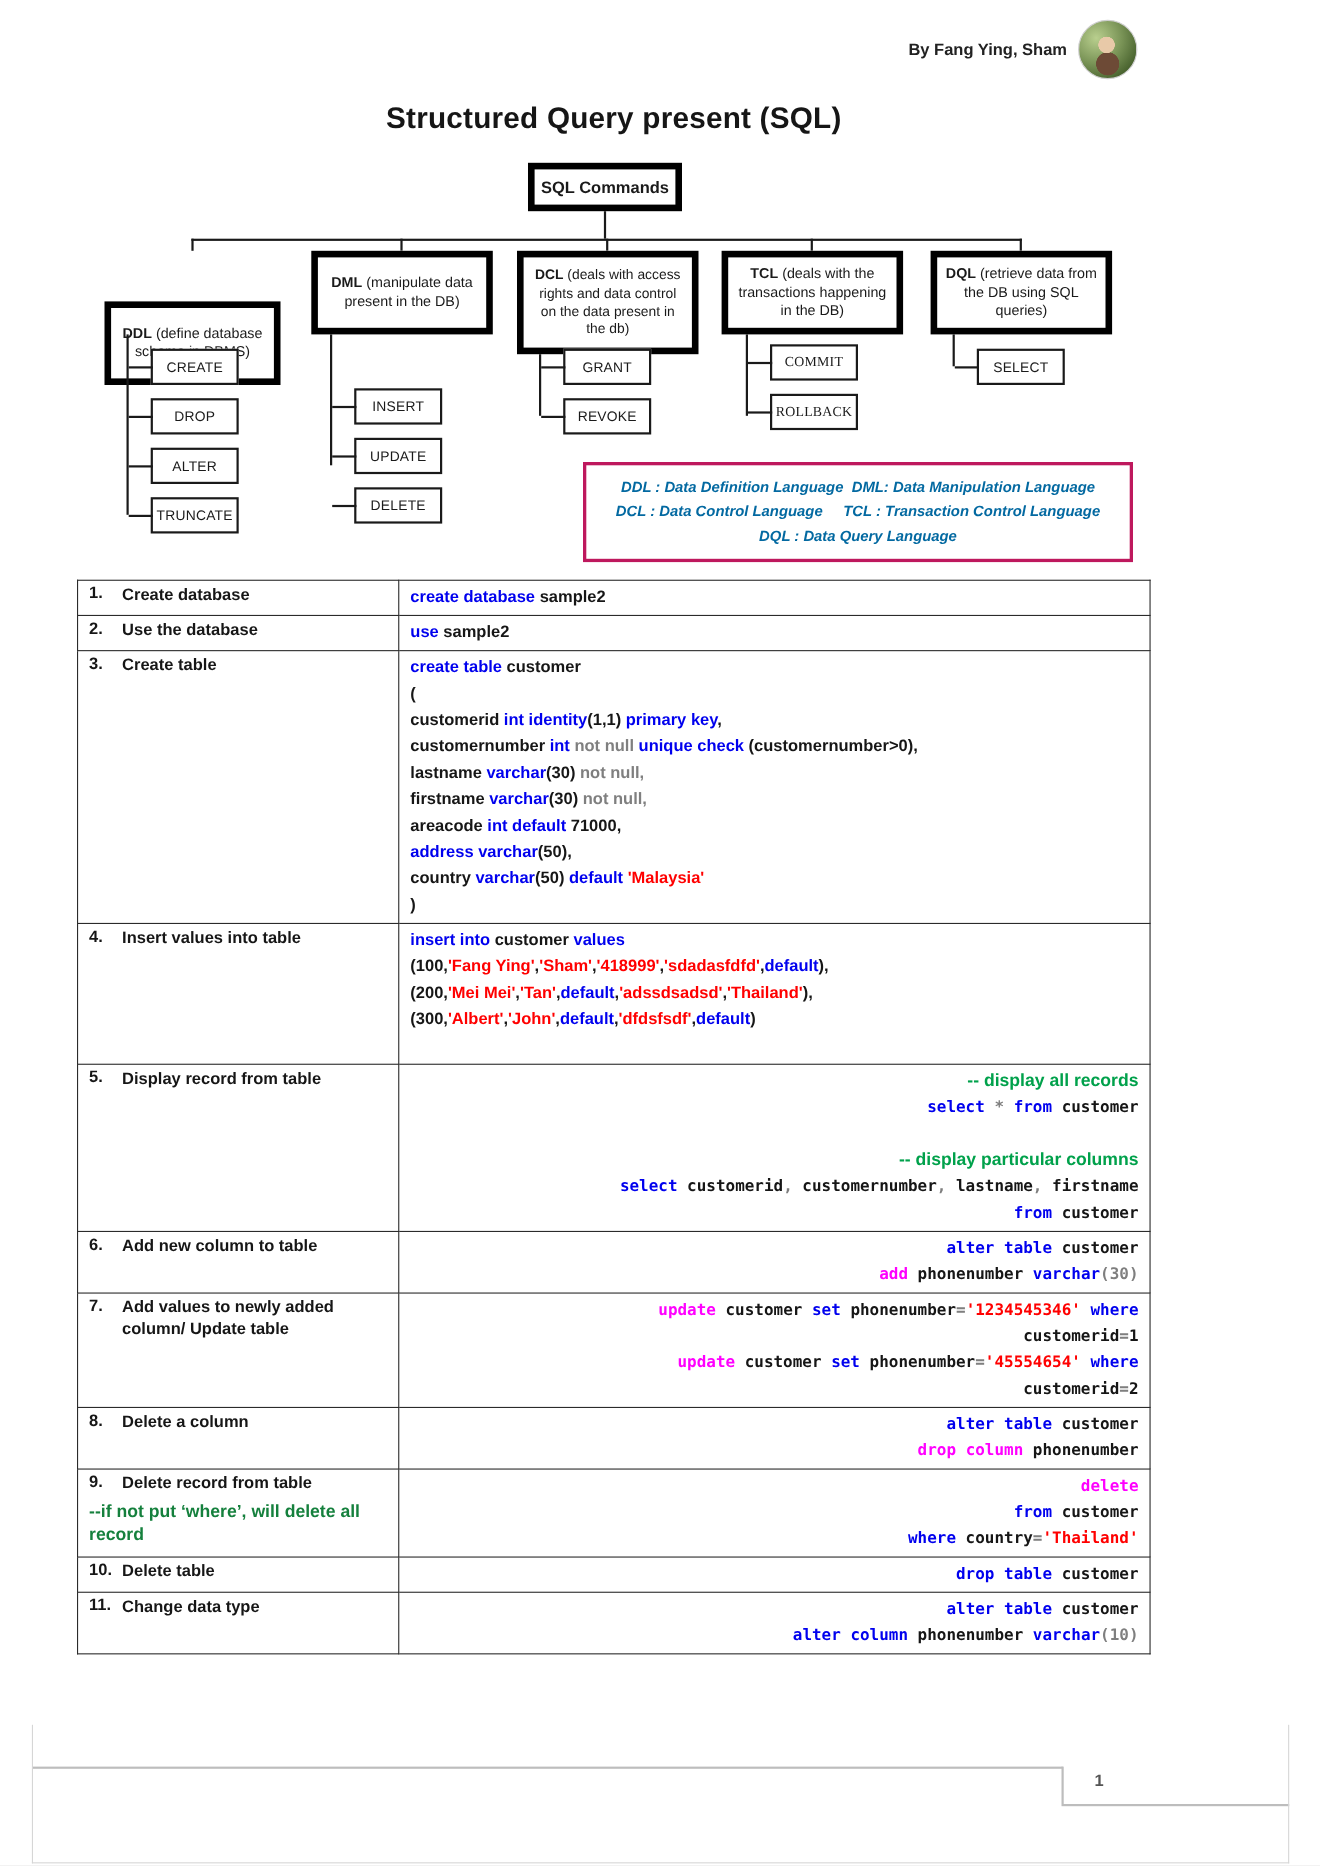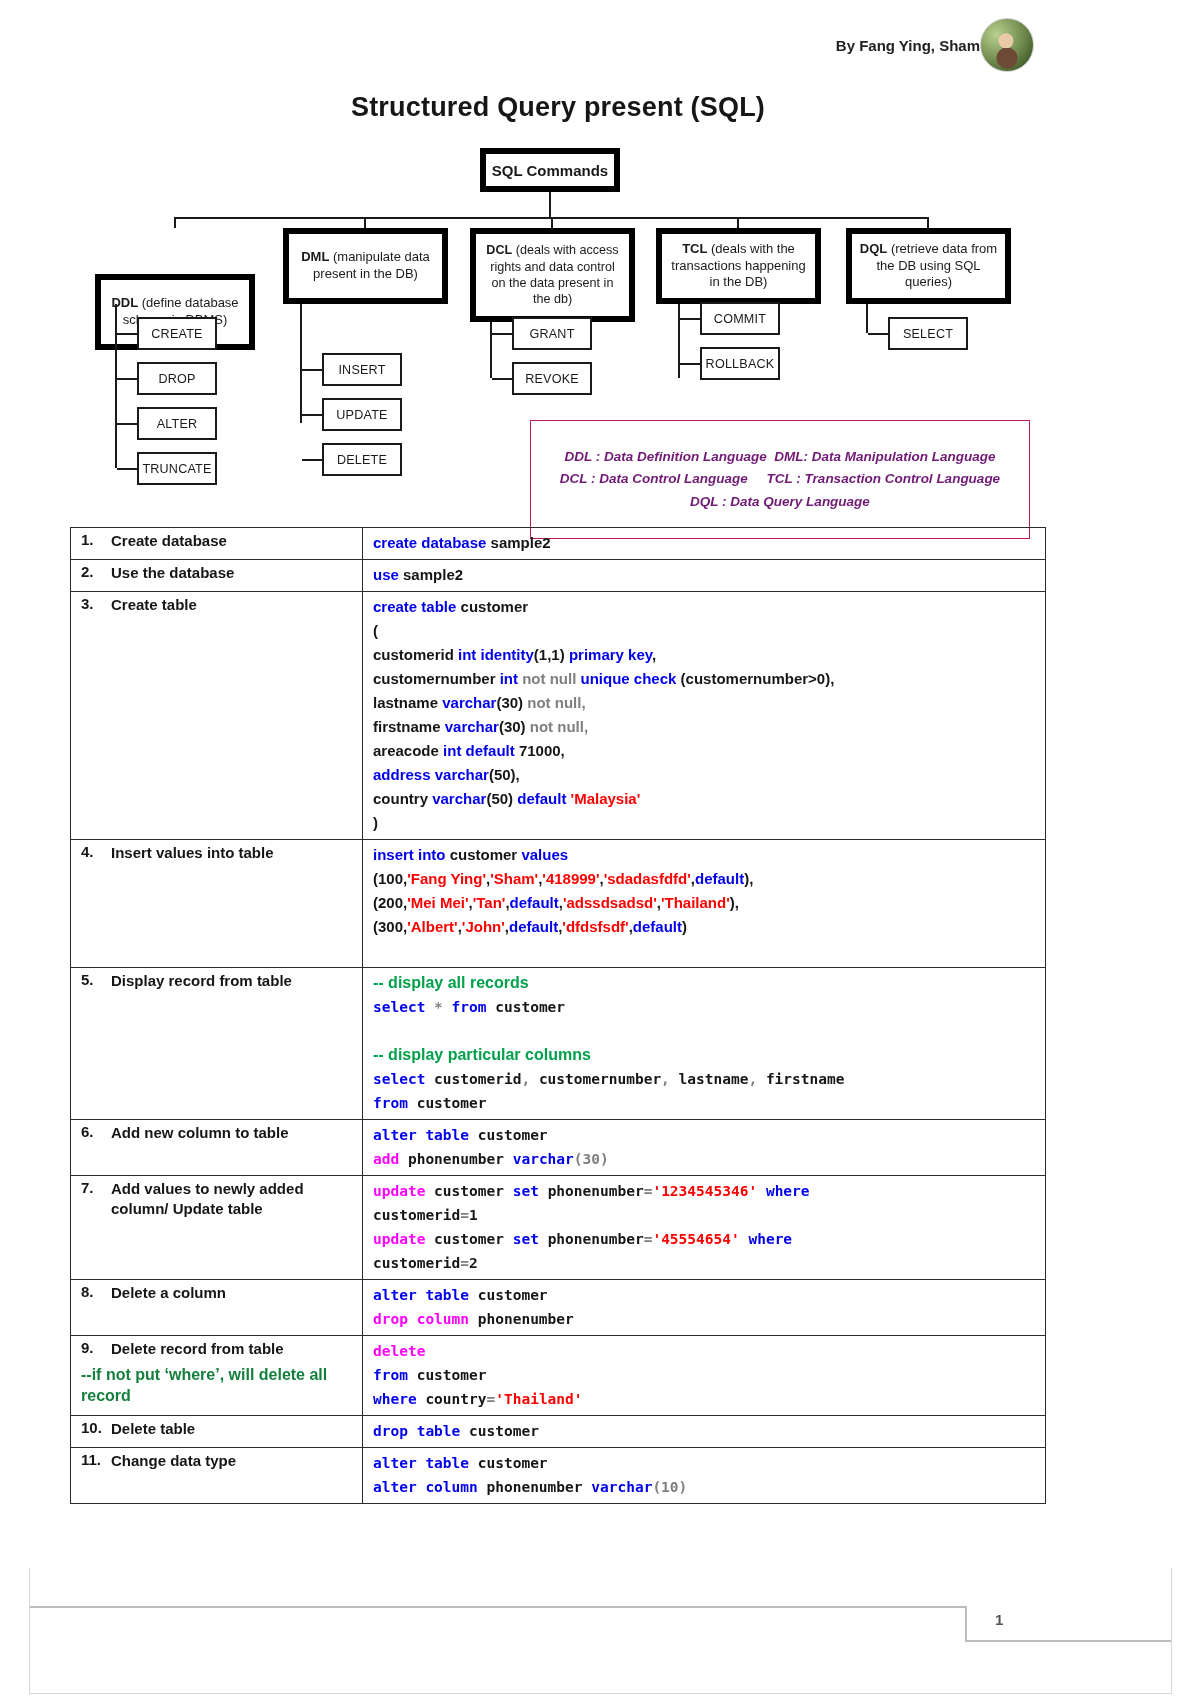--- a/index.html
+++ b/index.html
@@ -4,21 +4,21 @@
 <style>
   * { margin:0; padding:0; box-sizing:border-box; }
   html,body { background:#e9e9e9; }
   body { font-family:"Liberation Sans", sans-serif; color:#1a1a1a; }
   .page {
     position:relative; width:1200px; height:1696px; background:#ffffff;
     margin:0 auto; overflow:hidden;
   }
 
   
-  .author-row { position:absolute; top:18px; right:166px; display:flex; align-items:center; }
+  .author-row { position:absolute; top:18px; right:166px; display:flex; align-items:center; gap:10px; }
   .author-name { font-size:15px; font-weight:600; color:#222; }
   .avatar {
     width:54px; height:54px; border-radius:50%;
     background:
       radial-gradient(circle at 48% 42%, #e8c9a8 0 18%, rgba(0,0,0,0) 19%),
       radial-gradient(circle at 50% 75%, #6d4a36 0 22%, rgba(0,0,0,0) 23%),
       radial-gradient(circle at 30% 30%, #b9cf8e, #7a9457 45%, #49632f 78%, #2e4220);
     border:1px solid #cfcfcf;
   }
 
@@ -45,44 +45,44 @@
     text-align:center; font-size:13px; line-height:1.3; padding:3px 6px; }
   .bb0 { left:95px;  top:88px; width:160px; height:76px;margin-top:46px; }
   .bb1 { left:283px; top:88px; width:165px; height:76px; }
   .bb2 { left:470px; top:88px; width:165px; height:94px; font-size:12.6px; }
   .bb3 { left:656px; top:88px; width:165px; height:76px; }
   .bb4 { left:846px; top:88px; width:165px; height:76px; }
   .leaf-col { position:absolute; width:80px; }
   .lc0 { left:137px; top:177px; }
   .lc1 { left:322px; top:177px;margin-top:36px; }
   .lc2 { left:512px; top:177px; }
-  .lc3 { left:700px; top:162px; }
+  .lc3 { left:700px; top:173px;font-family:Liberation Serif, serif; }
   .lc4 { left:888px; top:177px; }
   .leaf { position:relative; width:80px; height:33px; margin-bottom:12px;
     border:2px solid #1a1a1a; background:#fff; display:flex; align-items:center; justify-content:center;
     font-size:12.6px; font-weight:500; letter-spacing:0.2px; }
   .leaf::before { content:""; position:absolute; left:-22px; top:14px; width:22px; border-top:2px solid #1a1a1a; }
   .bvline { position:absolute; width:0; border-left:2px solid #1a1a1a; }
   .legend { position:absolute; left:530px; top:280px; width:500px; min-height:78px;
-    border:1px solid #be185d; padding:25px 10px; text-align:center;
-    color:#701a75; font-style:italic; font-weight:bold; font-size:13.5px; line-height:1.65;
+    border:3px solid #be185d; padding:9px 10px; text-align:center;
+    color:#0369a1; font-style:italic; font-weight:bold; font-size:13.5px; line-height:1.65;
     white-space:pre-wrap; }
 
   
   .sql-table-wrap { position:absolute; top:527px; left:70px; width:976px; }
   table.sql-table { width:100%; border-collapse:collapse; }
   table.sql-table td { border:1.5px solid #2b2b2b; vertical-align:top; }
   td.label-cell { width:292px; padding:3px 8px 4px 10px; font-size:15px; font-weight:600; color:#161616; }
   .lblrow { display:flex; }
   .num { flex:0 0 30px; }
   .lbltext { flex:1; line-height:1.35; }
   td.code-cell { padding:3px 10px 4px 10px; }
   .code-line { min-height:24px; line-height:24px; white-space:pre-wrap; }
   .sans .code-line { font-family:"Liberation Sans", sans-serif; font-size:15px; font-weight:600; }
-  .mono .code-line { font-family:"DejaVu Sans Mono", monospace; font-size:14.5px; font-weight:bold; }
+  .mono .code-line { font-family:"DejaVu Sans Mono", monospace; font-size:14.5px; font-weight:bold;text-align:right; }
   .c-kw  { color:#0000EE; }
   .c-id  { color:#161616; }
   .c-str { color:#FF0000; }
   .c-gr  { color:#7F7F7F; }
   .c-mg  { color:#FF00FF; }
   .c-cm  { color:#00A14B; font-family:"Liberation Sans", sans-serif; font-size:16px; font-weight:bold; }
   .note  { color:#15803d; font-weight:bold; font-size:16px; line-height:1.3; margin-top:6px; }
 
   
   .f-line { position:absolute; background:#bdbdbd; }

